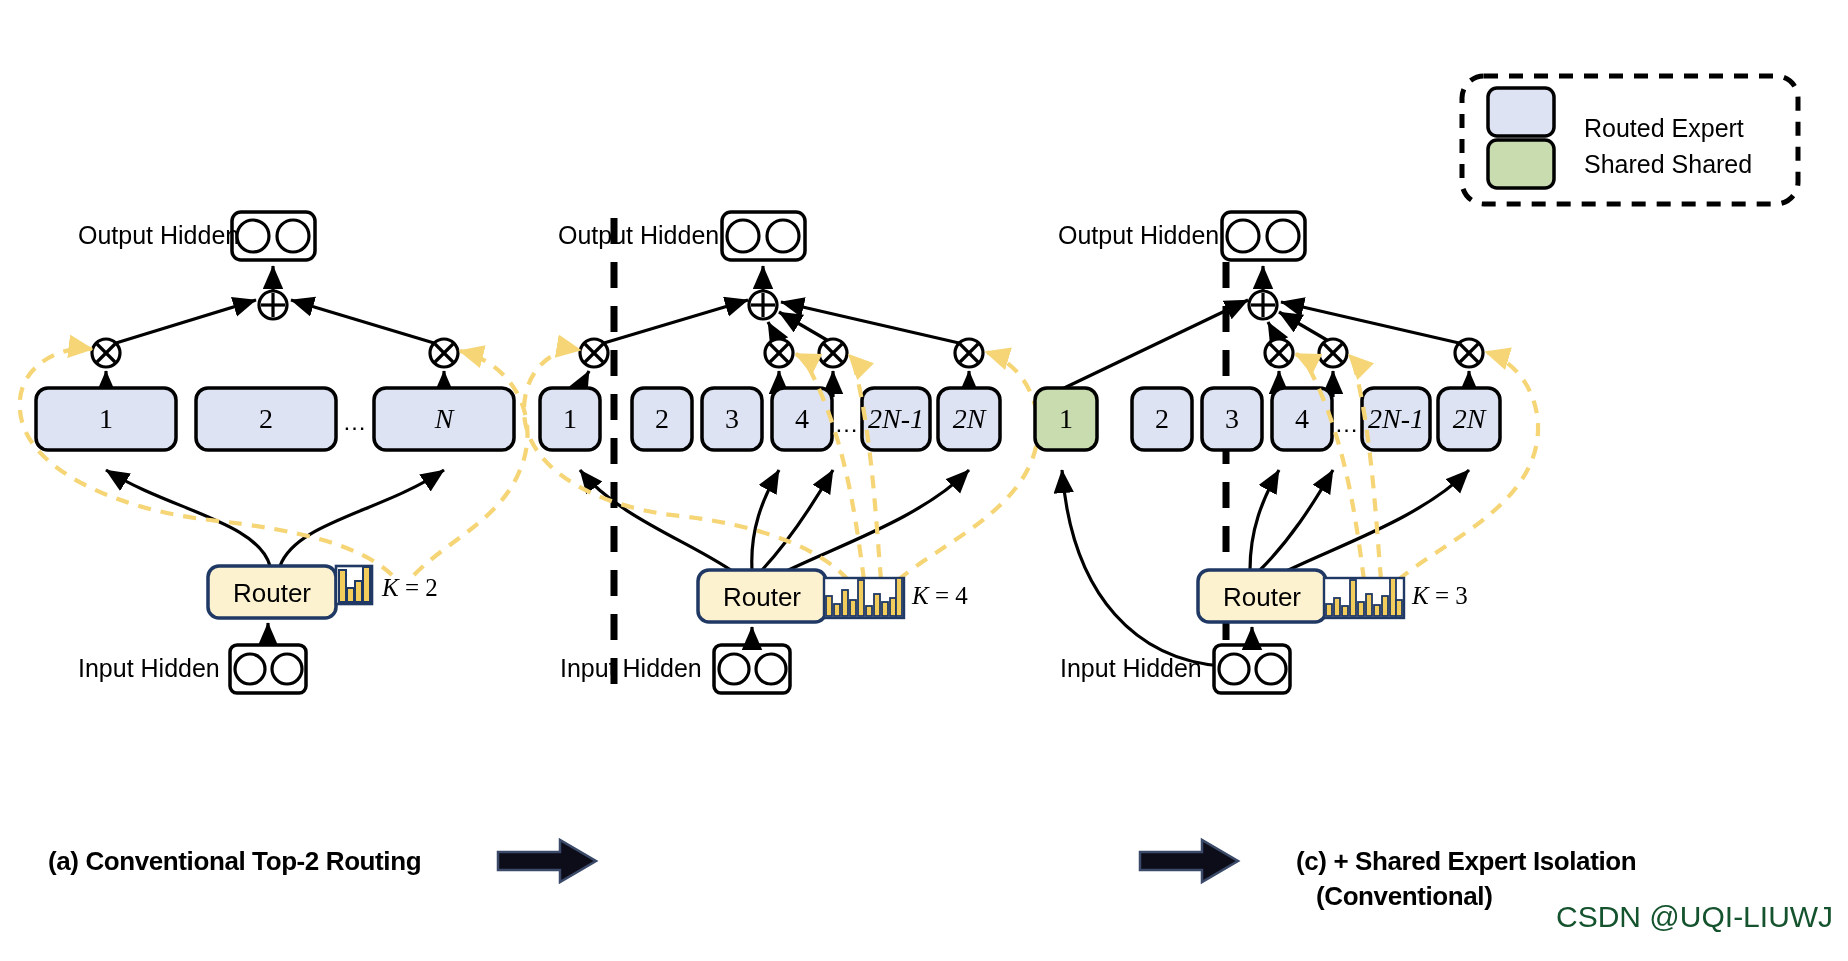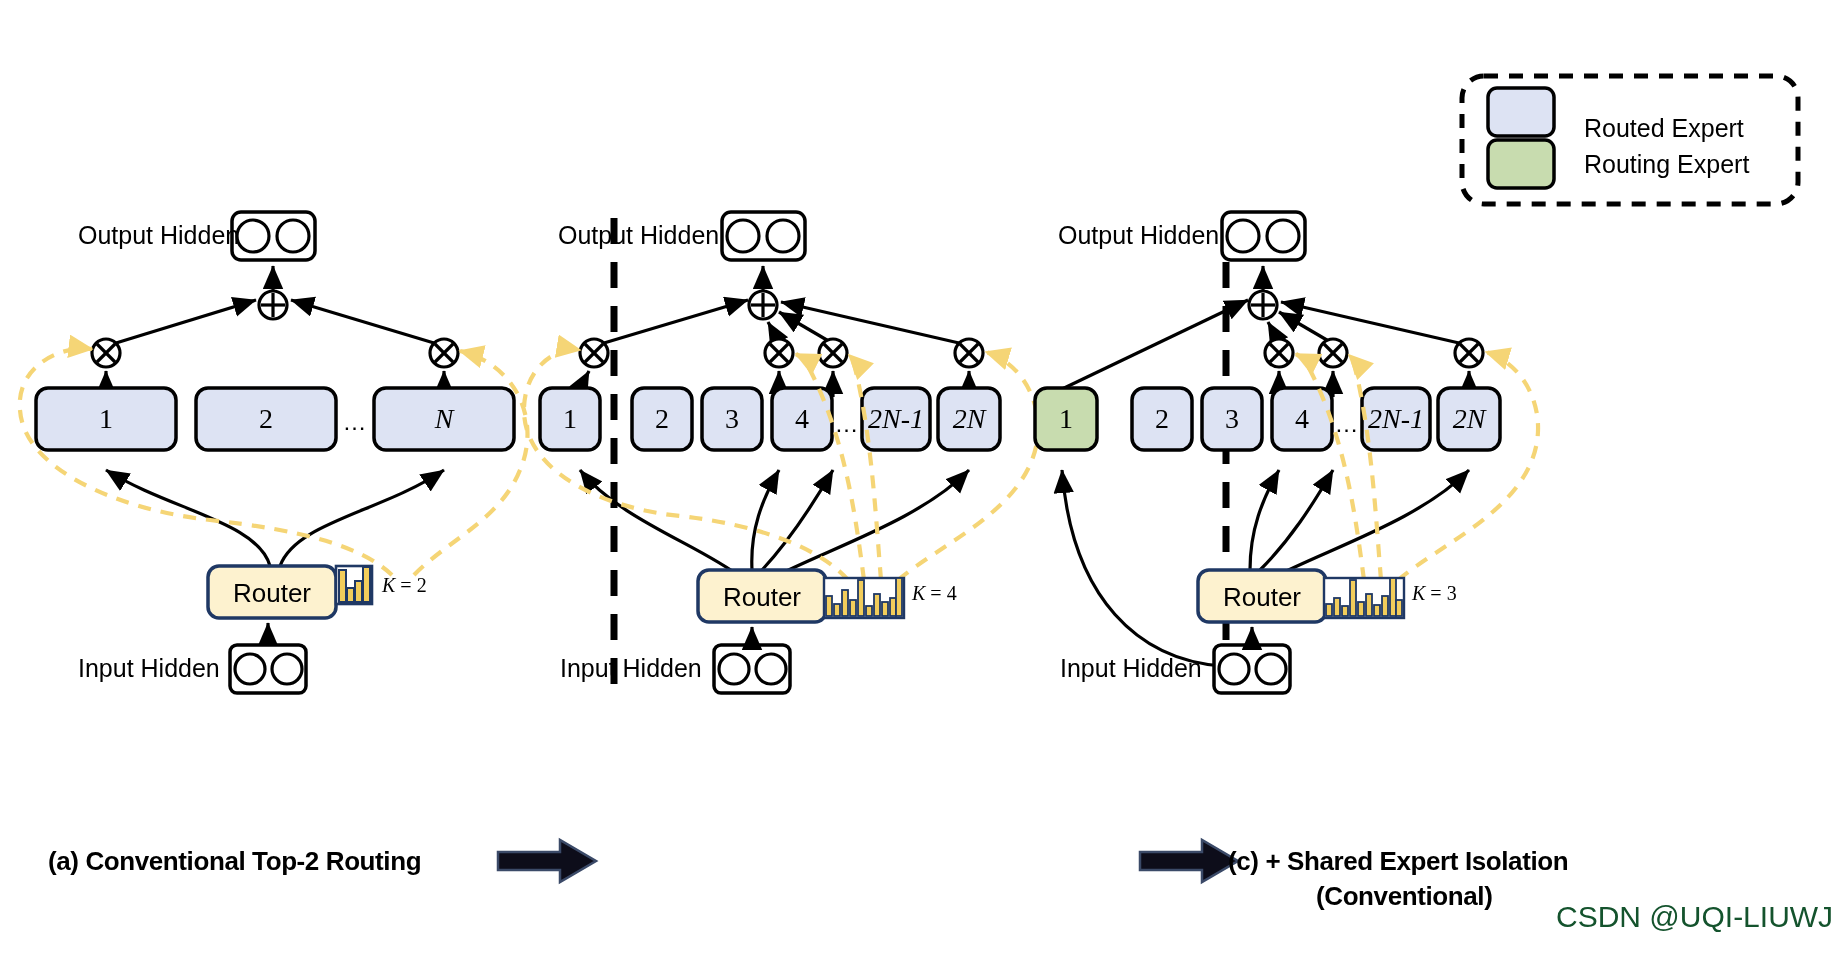--- a/index.html
+++ b/index.html
@@ -5,21 +5,21 @@
   html,body{margin:0;padding:0;background:#ffffff;}
   body{width:1848px;height:961px;position:relative;overflow:hidden;
        font-family:"Liberation Sans", sans-serif;color:#000;}
   #root{position:absolute;inset:0;}
   svg.layer{position:absolute;left:0;top:0;width:1848px;height:961px;}
   .lbl{position:absolute;white-space:nowrap;}
   .hidden-label{font-size:25px;color:#000;font-family:"Liberation Sans",sans-serif;}
   .expert-num{font-family:"Liberation Serif", serif;font-size:28px;}
   .expert-num.ital{font-style:italic;}
   .router-label{font-size:26px;font-family:"Liberation Sans",sans-serif;}
-  .kmath{font-family:"Liberation Serif", serif;font-size:20px;}
+  .kmath{font-family:"Liberation Serif", serif;font-size:25px;}
   .kmath i{font-style:italic;}
   .ellipsis{font-size:24px;font-family:"Liberation Sans",sans-serif;letter-spacing:1px;}
   .legend-text{font-size:25px;font-family:"Liberation Sans",sans-serif;}
   .caption{font-weight:bold;font-size:26px;font-family:"Liberation Sans",sans-serif;
            letter-spacing:-0.4px;line-height:1.25;}
   .watermark{font-size:30px;color:#14532d;font-family:"Liberation Sans",sans-serif;}
 </style>
 </head>
 <body>
 
@@ -301,21 +301,21 @@
   <div class="lbl expert-num ital" style="left:1438px;top:403px;width:62px;text-align:center;">2N</div>
   <div class="lbl router-label" style="left:1198px;top:582px;width:128px;text-align:center;">Router</div>
   <div class="lbl kmath" style="left:1412px;top:582px;text-align:center;">
     <i>K</i>
     <span>=</span>
     <span>3</span>
   </div>
   <div class="lbl hidden-label" style="left:1060px;top:654px;">Input Hidden</div>
 
   <div class="lbl legend-text" style="left:1584px;top:114px;">Routed Expert</div>
-  <div class="lbl legend-text" style="left:1584px;top:150px;">Routing Expert</div>
+  <div class="lbl legend-text" style="left:1584px;top:150px;">Shared Shared</div>
 
   <div class="lbl caption" style="left:48px;top:845px;">(a) Conventional Top-2 Routing</div>
-  <div class="lbl caption" style="left:1228px;top:845px;text-align:center;">(c) + Shared Expert Isolation</div>
+  <div class="lbl caption" style="left:1296px;top:845px;text-align:center;">(c) + Shared Expert Isolation</div>
   <div class="lbl caption" style="left:1316px;top:880px;">(Conventional)</div>
 
   <div class="lbl watermark" style="left:1556px;top:900px;">CSDN @UQI-LIUWJ</div>
 
 </div>
 
 </body></html>

